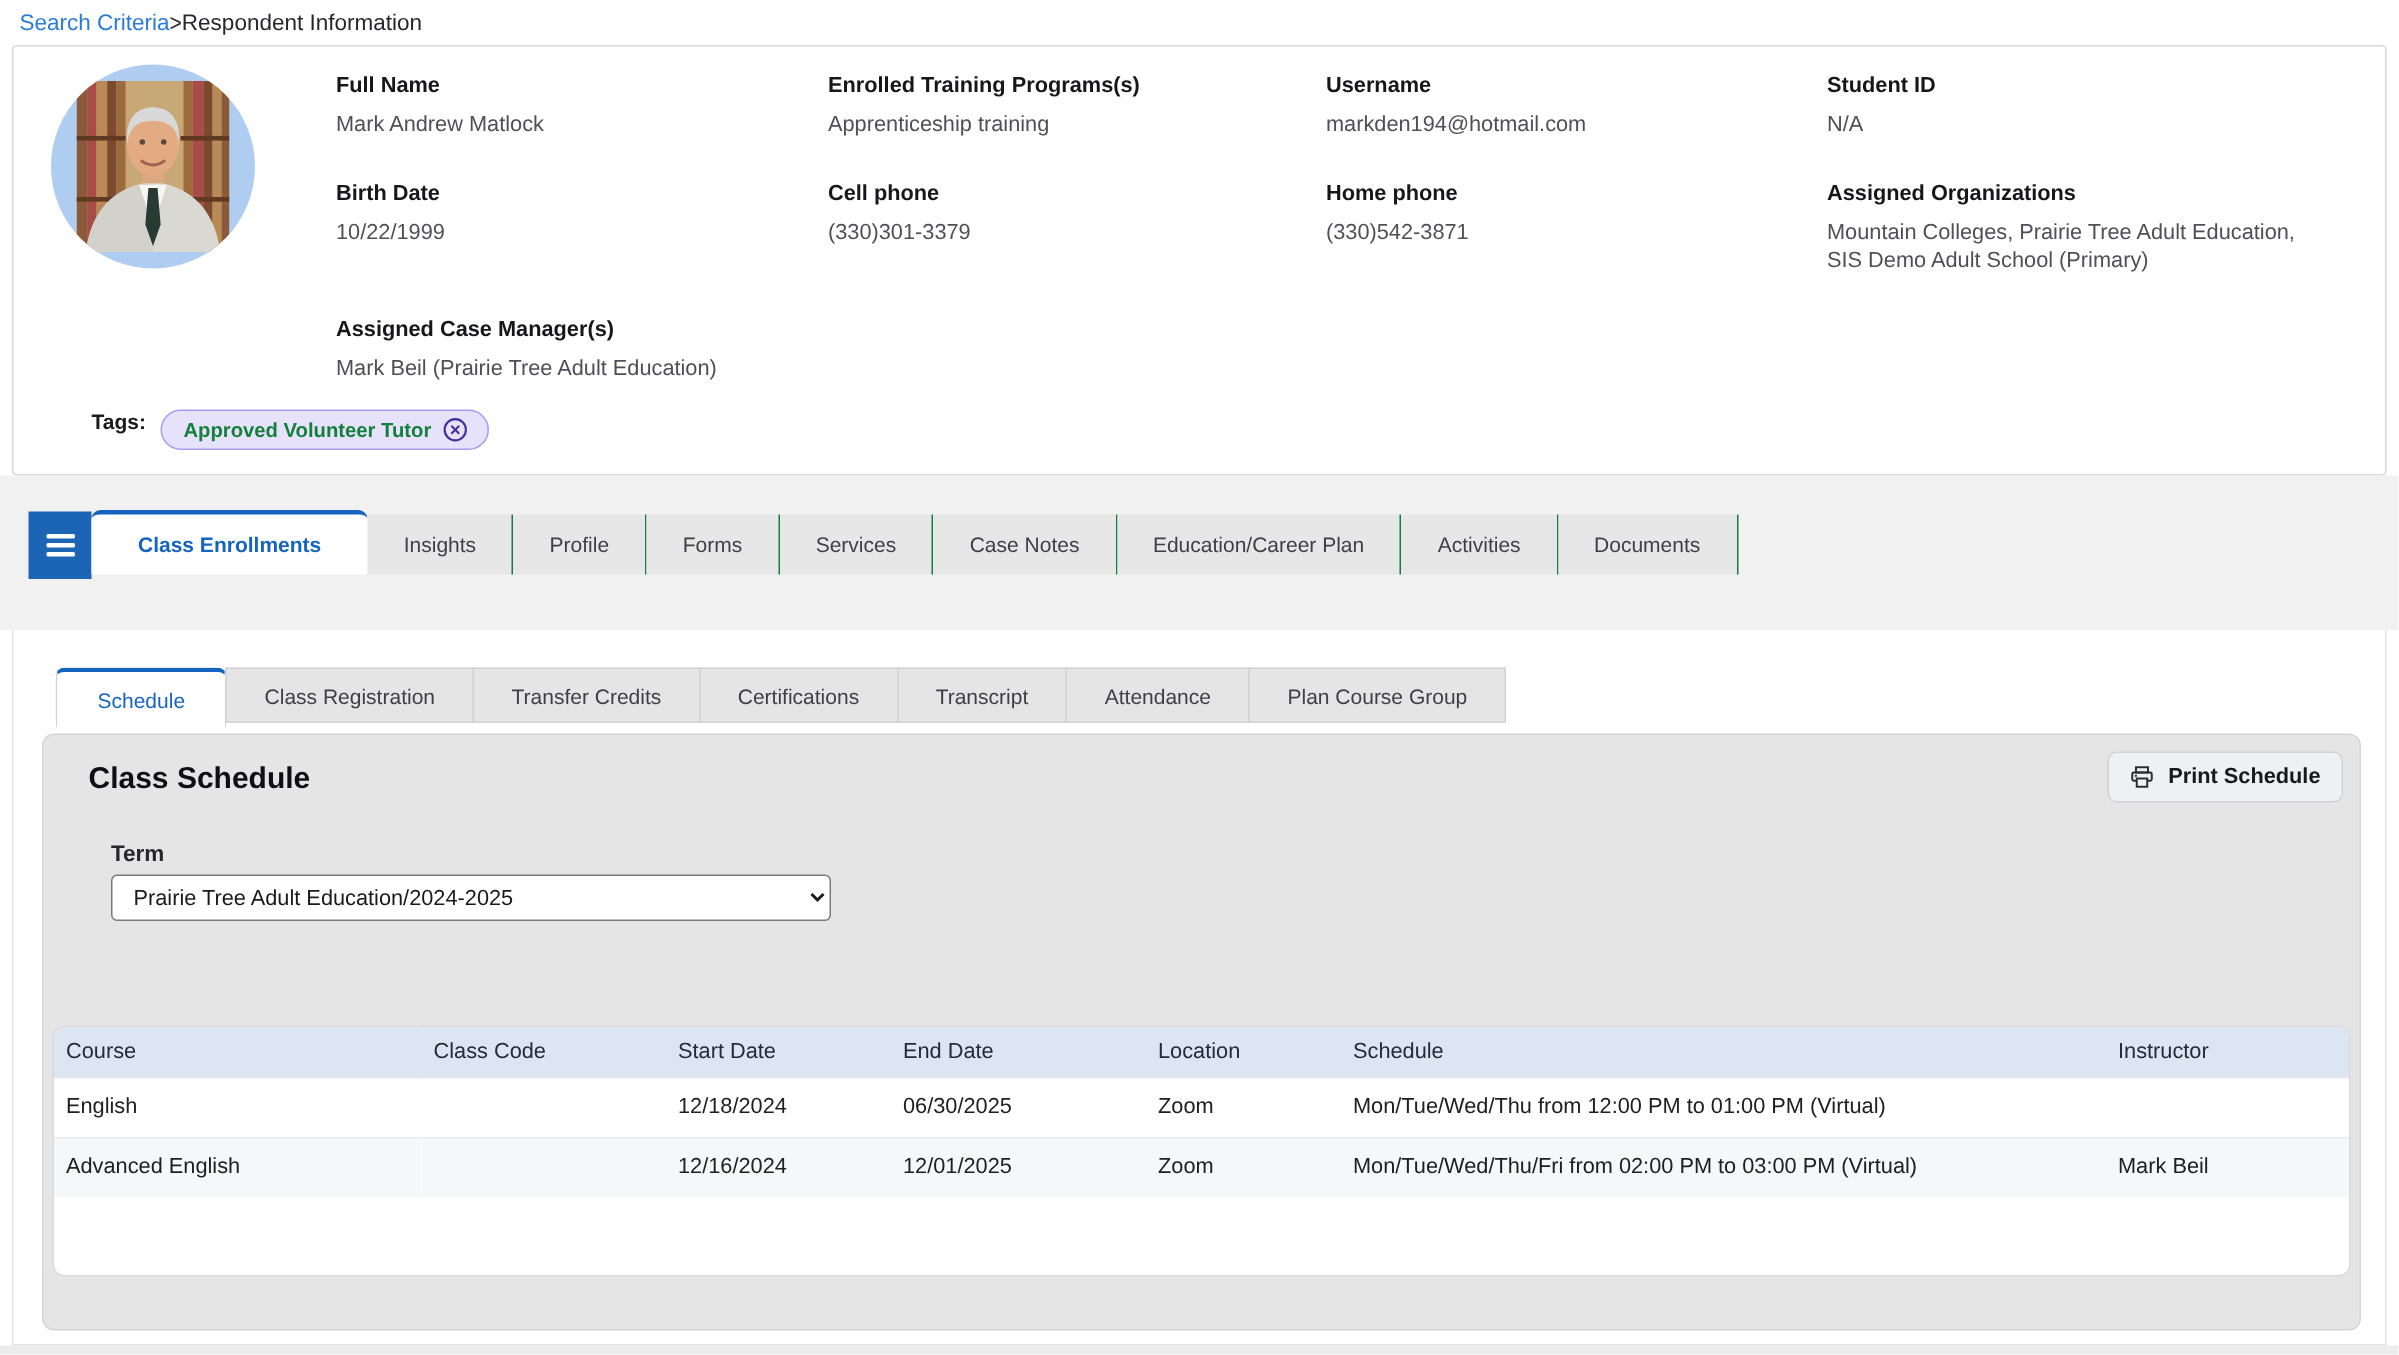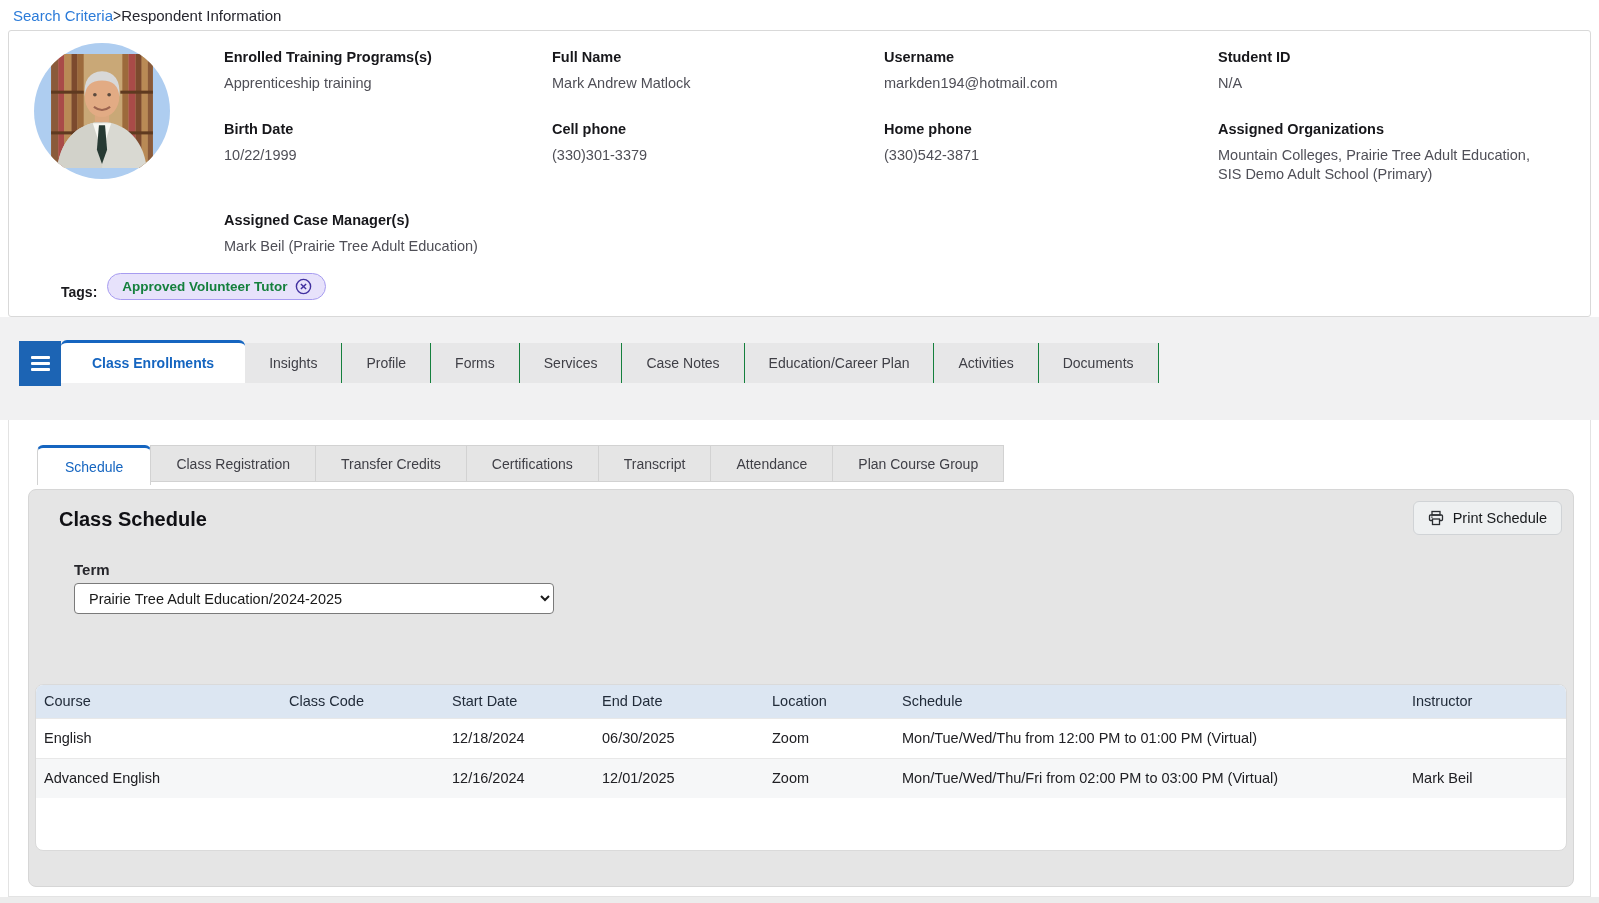--- a/index.html
+++ b/index.html
@@ -20,21 +20,21 @@
   .avatar-wrap { margin:12px 0 0 25px; width:136px; flex:0 0 auto; }
   .avatar { width:136px; height:136px; border-radius:50%; background:#aecdf0;
     overflow:hidden; position:relative; }
   .avatar svg { position:absolute; left:17px; top:11px; }
 
   .fields-grid { flex:1; margin:18px 20px 0 54px; display:grid;
     grid-template-columns:328px 332px 334px 1fr; row-gap:27px; align-content:start; }
   .field .flabel { font-size:14.5px; font-weight:bold; color:#17171b; margin-bottom:9px; }
   .field .fvalue { font-size:14.5px; color:#4f4f57; line-height:1.35; max-width:330px; }
 
-  .tags-row { display:flex; align-items:flex-end; gap:10px; margin:0 0 16px 52px; }
+  .tags-row { display:flex; align-items:flex-start; gap:10px; margin:0 0 16px 52px; }
   .tags-label { font-size:14px; font-weight:bold; color:#1b1b1f; }
   .tag-pill { display:inline-flex; align-items:center; gap:7px; padding:4px 13px 4px 14px;
     background:#e7e2fb; border:1.5px solid #a79cf0; border-radius:999px;
     color:#15803d; font-size:13.5px; font-weight:bold; }
   .tag-pill svg { display:block; cursor:pointer; }
 
   
   .gray-band { height:103px; background:#f1f1f2; padding:23px 0 0 19px; }
   .main-tabs { display:flex; align-items:flex-start; }
   .hamburger { width:42px; height:45px; margin-top:1px; background:#1c64b4; border:none;
@@ -58,21 +58,21 @@
   .stab.active { height:40px; background:#fff; margin-left:0;
     border:1px solid #d2d2d2; border-bottom:none; border-top:3px solid #1565c0;
     border-radius:6px 6px 0 0; color:#1565c0; padding:0 27px; z-index:2; }
 
   .schedule-card { margin:0 16px 0 19px; height:398px; background:#e5e5e5;
     border:1px solid #d6d6d6; border-radius:8px; position:relative; padding:6px; }
   .card-title { margin:12px 0 0 24px; font-size:20px; font-weight:bold; color:#101014; }
   .print-btn { position:absolute; top:11px; right:11px; display:flex; align-items:center;
     gap:9px; padding:8px 14px; background:#eef0f1; border:1px solid #d0d3d6;
     border-radius:6px; font-size:14.5px; color:#17191c; cursor:pointer;
-    font-family:"Liberation Sans", sans-serif; }
+    font-family:"Liberation Sans", sans-serif;font-weight:bold; }
   .term-block { margin:30px 0 0 39px; }
   .term-label { font-size:15px; font-weight:bold; color:#26262b; margin-bottom:5px; }
   .term-select { width:480px; height:31px; font-size:14.5px; color:#1a1a1a;
     padding:0 10px; border:1px solid #7a7a7a; border-radius:4px; background:#fff;
     font-family:Liberation Sans, sans-serif; }
 
   .table-wrap { margin-top:70px; border:1px solid #dadada; border-radius:8px;
     overflow:hidden; min-height:167px; background:#fff; }
   table { width:100%; border-collapse:collapse; table-layout:fixed; }
   thead th { background:#dce6f2; height:33px; text-align:left; padding:0 8px;
@@ -125,26 +125,26 @@
           <path d="M33,42 Q31,18 50,17 Q69,18 67,42 Q66,26 50,26 Q34,26 33,42 Z" fill="#d8d8d8"></path>
           <path d="M42,52 Q50,58 58,52" stroke="#9c6450" stroke-width="2" fill="none"></path>
           <circle cx="43" cy="40" r="1.8" fill="#5b4a3e"></circle>
           <circle cx="57" cy="40" r="1.8" fill="#5b4a3e"></circle>
         </svg>
       </div>
     </div>
 
     <div class="fields-grid">
       <div class="field">
+        <div class="flabel">Full Name</div>
+        <div class="fvalue">Mark Andrew Matlock</div>
+      </div>
+      <div class="field">
         <div class="flabel">Enrolled Training Programs(s)</div>
         <div class="fvalue">Apprenticeship training</div>
-      </div>
-      <div class="field">
-        <div class="flabel">Full Name</div>
-        <div class="fvalue">Mark Andrew Matlock</div>
       </div>
       <div class="field">
         <div class="flabel">Username</div>
         <div class="fvalue">markden194@hotmail.com</div>
       </div>
       <div class="field">
         <div class="flabel">Student ID</div>
         <div class="fvalue">N/A</div>
       </div>
       <div class="field">

